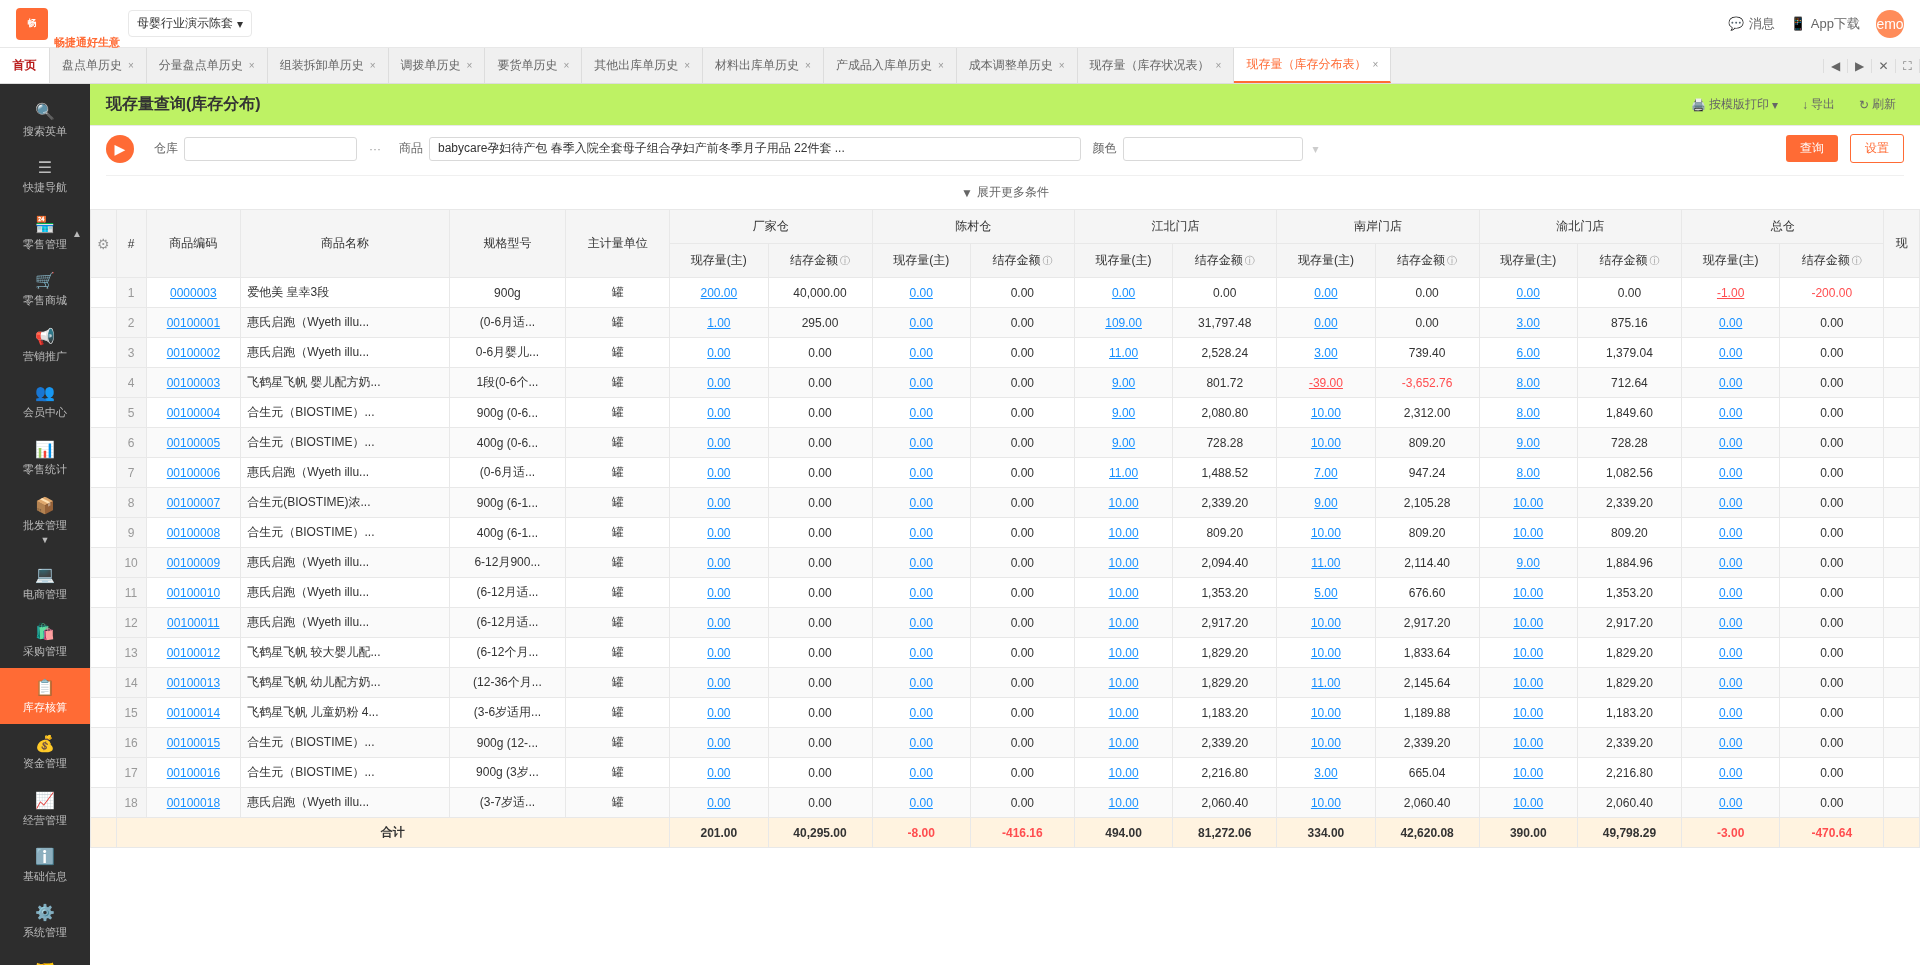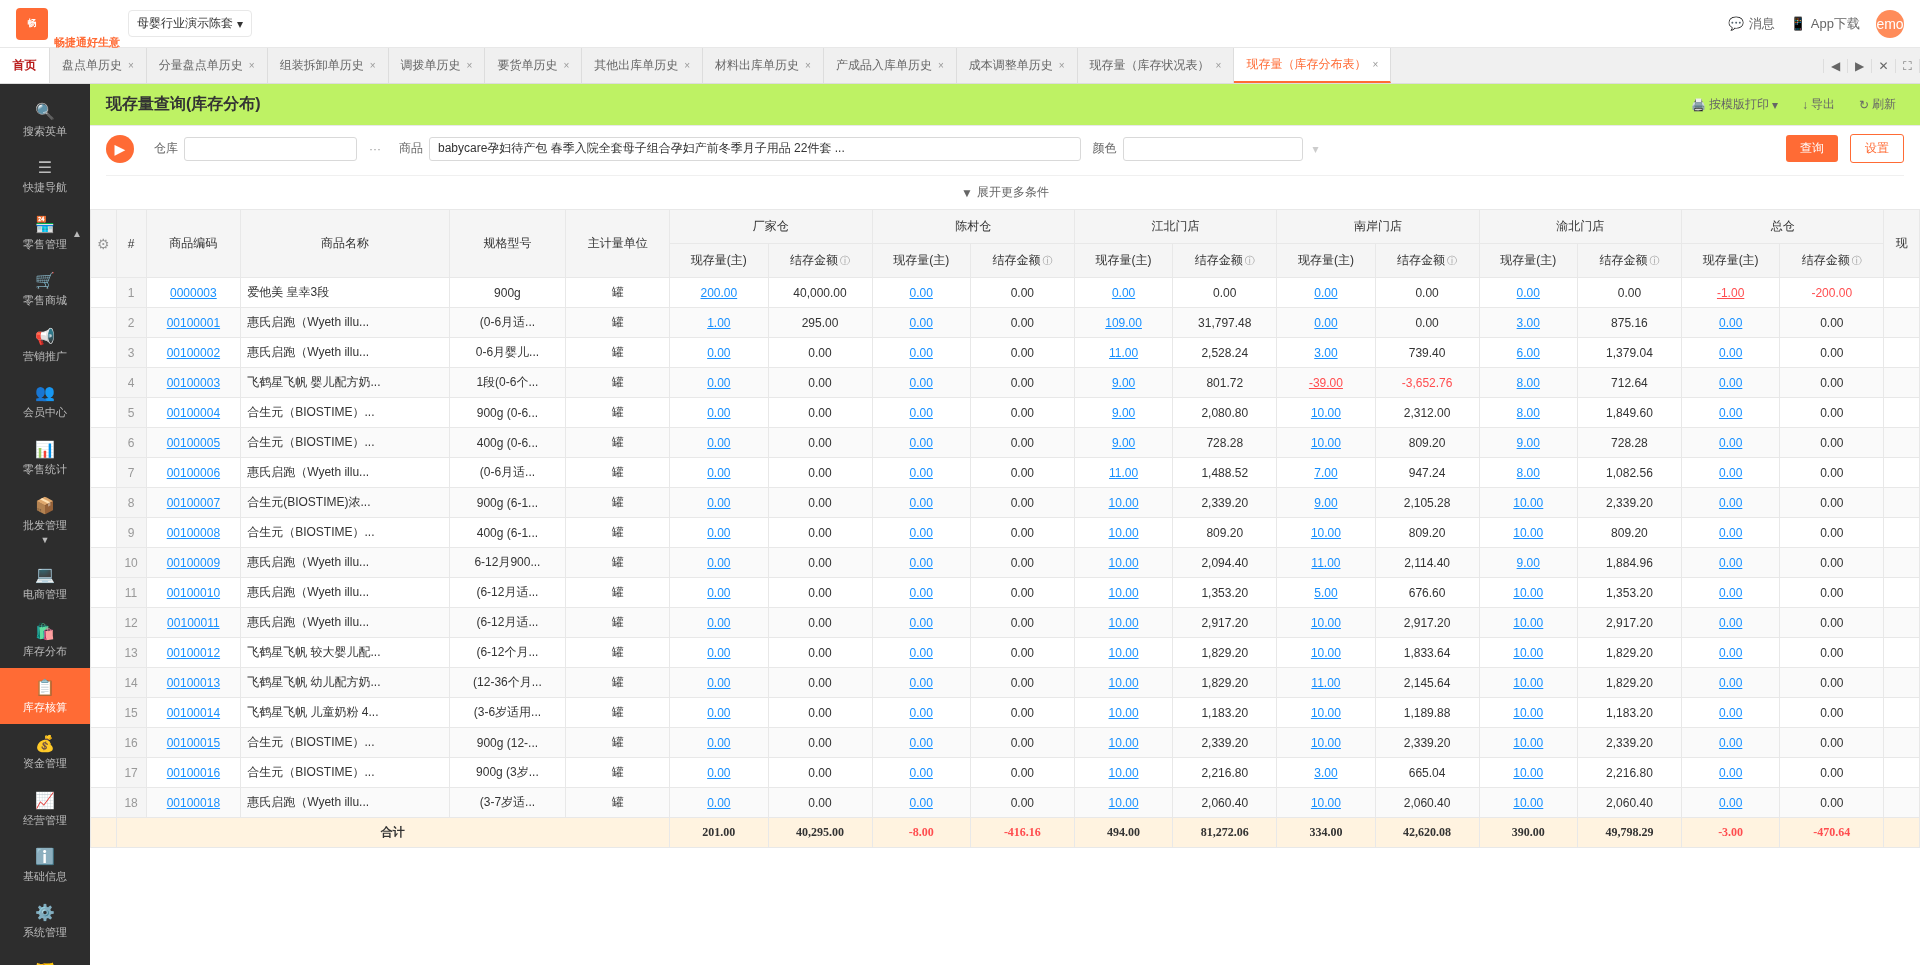--- a/index.html
+++ b/index.html
@@ -205,21 +205,21 @@
       <span class="s-icon">📦</span>
       <span class="s-label">批发管理</span>
       <span style="font-size:9px;color:#bbb;">▼</span>
     </div>
     <div class="sidebar-item">
       <span class="s-icon">💻</span>
       <span class="s-label">电商管理</span>
     </div>
     <div class="sidebar-item">
       <span class="s-icon">🛍️</span>
-      <span class="s-label">库存分布</span>
+      <span class="s-label">采购管理</span>
     </div>
     <div class="sidebar-item active">
       <span class="s-icon">📋</span>
       <span class="s-label">库存核算</span>
     </div>
     <div class="sidebar-item">
       <span class="s-icon">💰</span>
       <span class="s-label">资金管理</span>
     </div>
     <div class="sidebar-item">
@@ -701,21 +701,21 @@
     <td class="td-link ">10.00</td>
     <td class="">2,060.40</td>
     <td class="td-link">10.00</td>
     <td>2,060.40</td>
     <td class="td-link ">0.00</td>
     <td class="">0.00</td>
     <td></td>
   </tr>
           </tbody>
         <tfoot id="table-footer">
-        <tr style="background: rgb(255, 243, 224); font-weight: bold; font-family: Liberation Serif, serif;">
+        <tr style="background: rgb(255, 243, 224); font-weight: bold;">
   <td></td>
   <td colspan="5" style="text-align:center;">合计</td>
   <td>201.00</td>
   <td>40,295.00</td>
   <td class="td-red">-8.00</td>
   <td class="td-red">-416.16</td>
   <td>494.00</td>
   <td>81,272.06</td>
   <td>334.00</td>
   <td>42,620.08</td>

